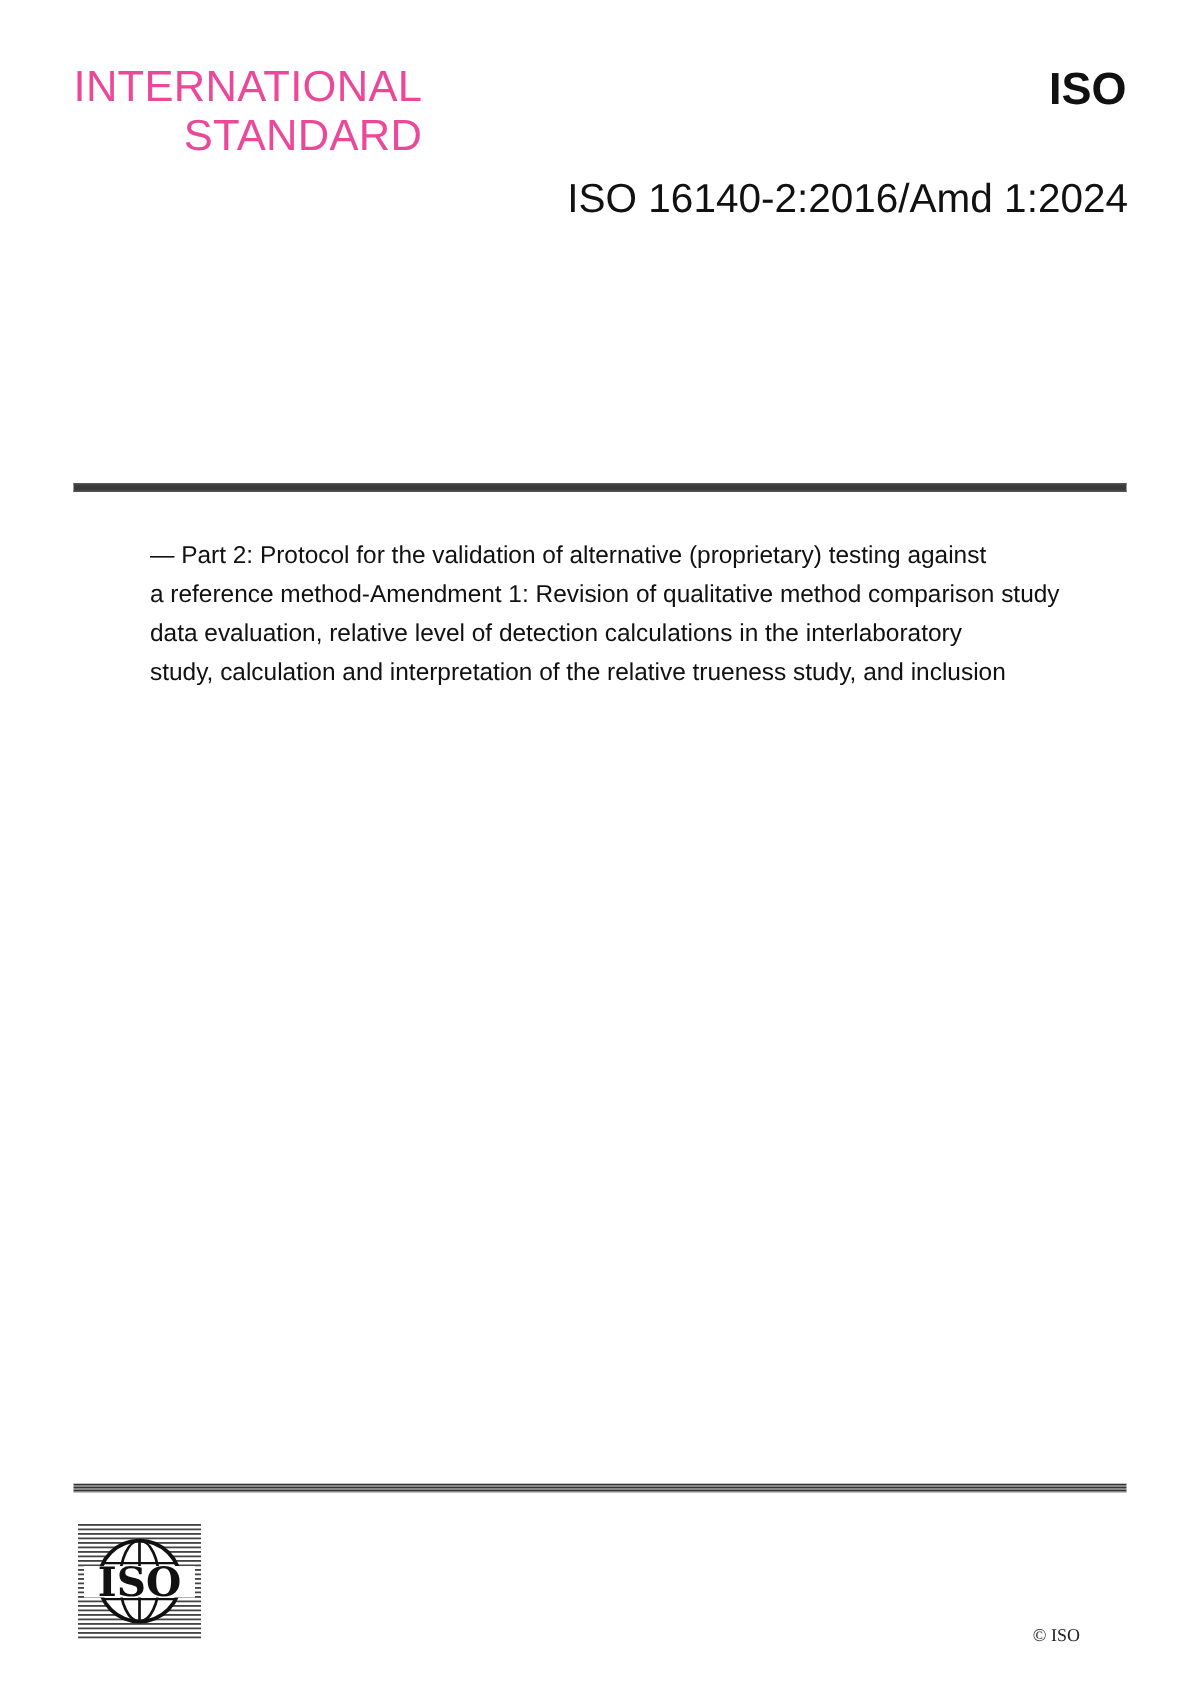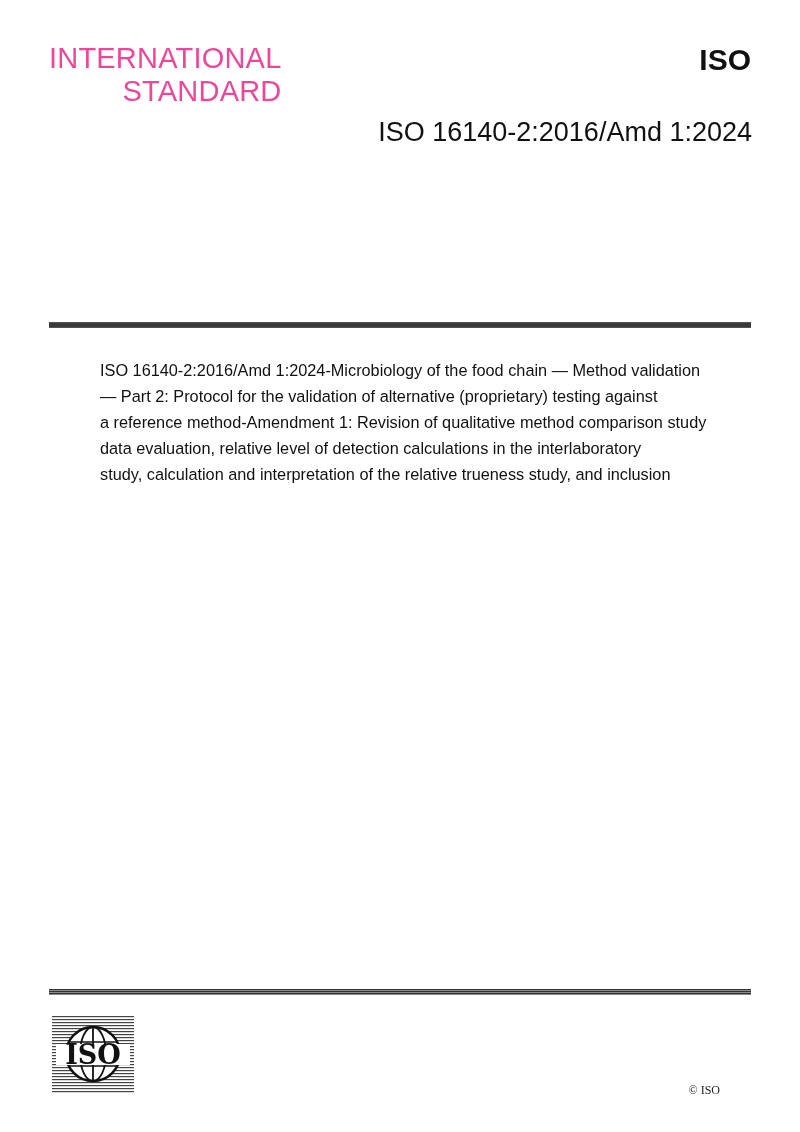--- a/index.html
+++ b/index.html
@@ -22,21 +22,20 @@
   <div>INTERNATIONAL</div>
   <div>STANDARD</div>
 </div>
 
 <div class="org">ISO</div>
 <div class="ref">ISO 16140-2:2016/Amd 1:2024</div>
 
 <div class="rule-top"></div>
 
 <div class="title">
-  <div>ISO 16140-2:2016/Amd 1:2024-Microbiology of the food chain — Method validation</div>
   <div>— Part 2: Protocol for the validation of alternative (proprietary) testing against</div>
   <div>a reference method-Amendment 1: Revision of qualitative method comparison study</div>
   <div>data evaluation, relative level of detection calculations in the interlaboratory</div>
   <div>study, calculation and interpretation of the relative trueness study, and inclusion</div>
 </div>
 
 <div class="rule-bottom"></div>
 
 <div class="logo">
   <svg width="82" height="77" viewBox="0 0 82 77" xmlns="http://www.w3.org/2000/svg">

